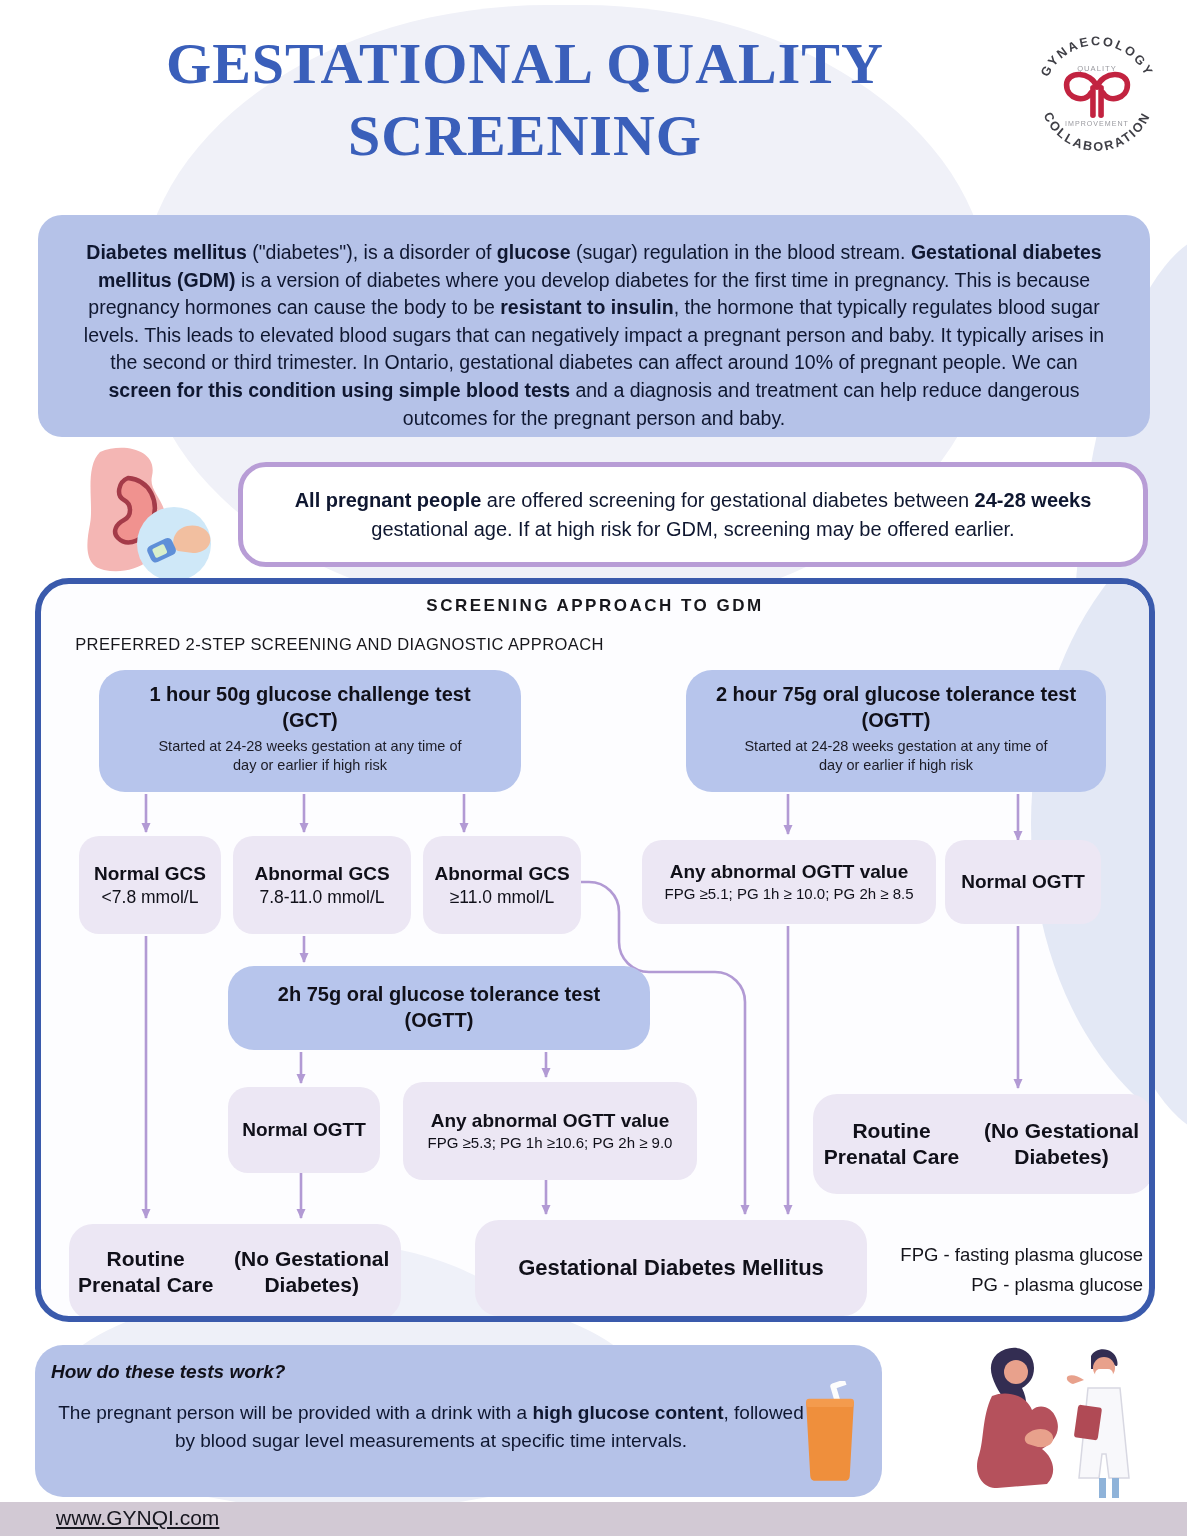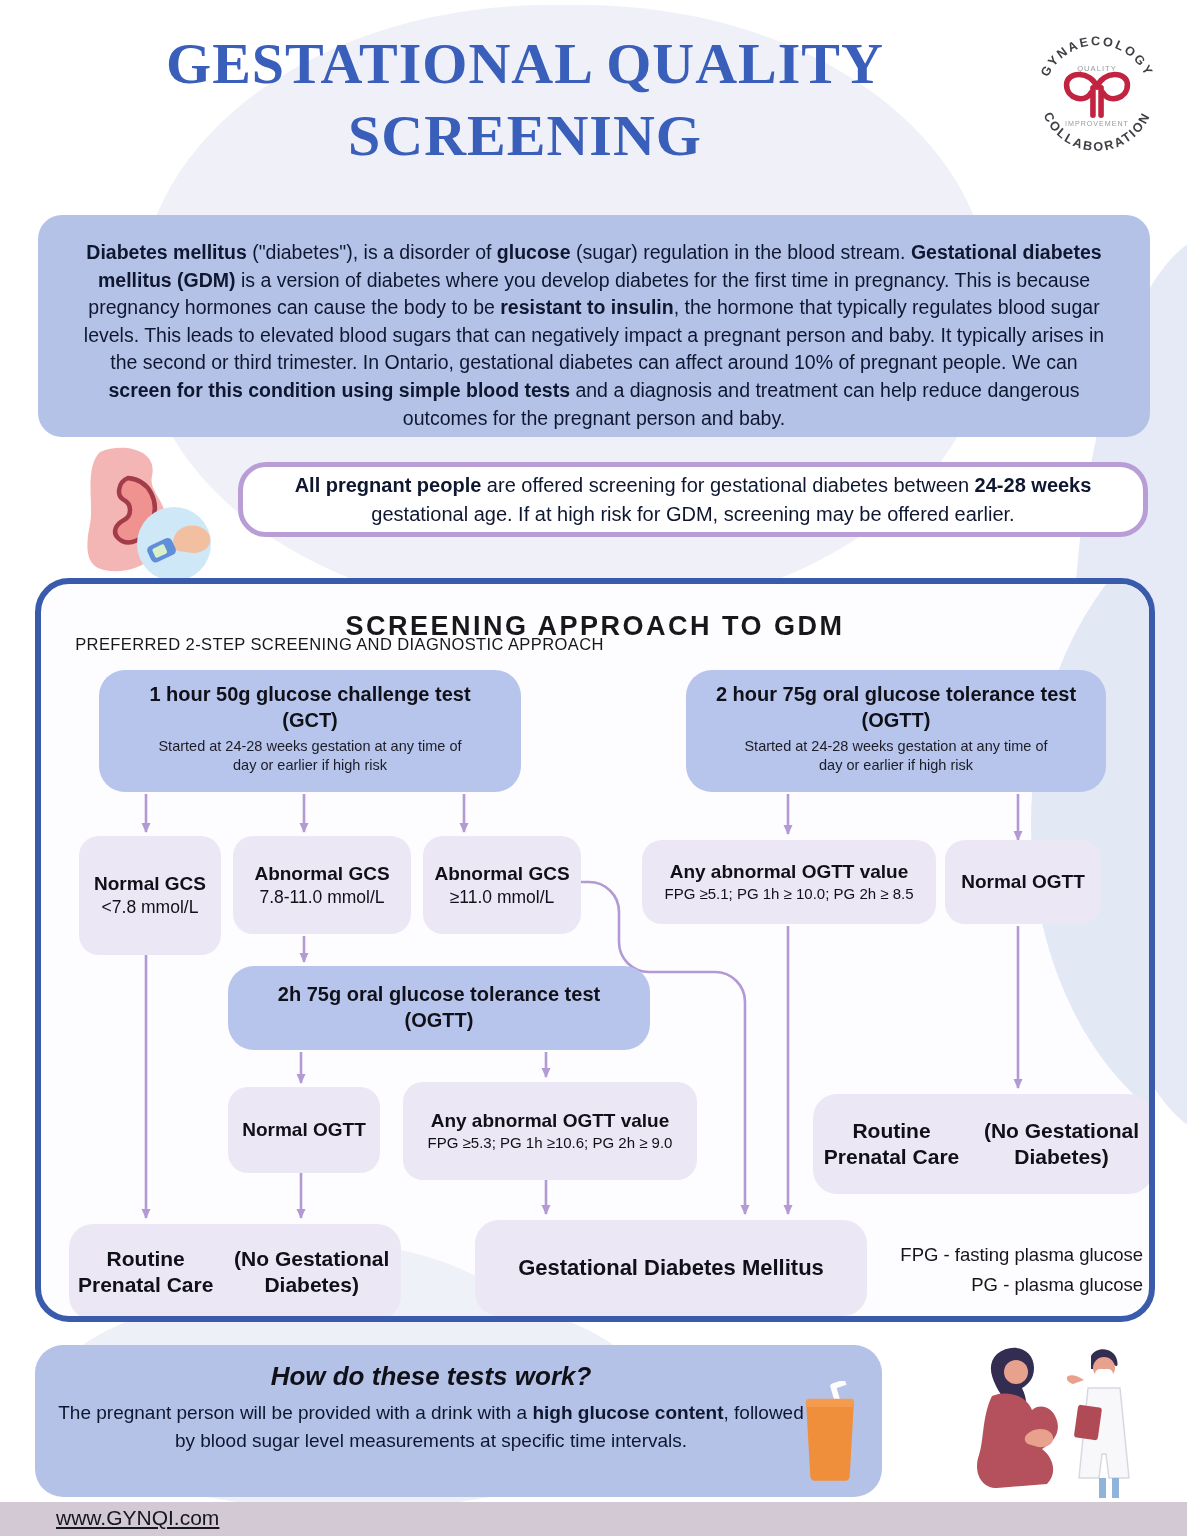--- a/index.html
+++ b/index.html
@@ -15,50 +15,50 @@
   .blob{position:absolute;z-index:0;}
   
   .title{left:40px;top:28px;width:970px;text-align:center;z-index:2;
          font-family:"Liberation Serif",serif;font-weight:700;color:var(--title-blue);
          font-size:58px;line-height:72px;letter-spacing:1px;}
   
   .intro{left:38px;top:215px;width:1112px;height:222px;background:var(--panel-blue);
          border-radius:24px;z-index:2;padding:24px 44px;text-align:center;
          font-size:19.5px;line-height:27.6px;color:#0f1730;}
   
-  .offer{left:238px;top:462px;width:910px;height:75px;background:#fff;
+  .offer{left:238px;top:462px;width:910px;height:105px;background:#fff;
          border:5px solid var(--offer-border);border-radius:28px;z-index:2;
          display:flex;align-items:center;justify-content:center;padding:6px 34px;
          text-align:center;font-size:20px;line-height:29px;color:#0f1730;}
   
   .flow{left:35px;top:578px;width:1120px;height:744px;background:#fdfdff;
         border:6px solid var(--border-blue);border-radius:34px;z-index:2;overflow:hidden;}
   .flow-title{left:0;top:12px;width:1108px;text-align:center;font-weight:700;
-              font-size:27px;letter-spacing:2.5px;color:#17171c;z-index:3;margin-top:15px;}
+              font-size:17px;letter-spacing:2.5px;color:#17171c;z-index:3;}
   .col-head{top:51px;font-weight:400;font-size:16.5px;letter-spacing:.4px;color:#17171c;
             text-align:center;z-index:3;}
   .bluebox{background:var(--flow-blue);border-radius:26px;text-align:center;z-index:3;
            padding-top:11px;color:#101019;}
   .bluebox .bt{font-weight:700;font-size:20px;line-height:26px;}
   .bluebox .note{font-size:14.5px;line-height:19px;margin-top:4px;color:#1c1c26;}
   .outcome{background:var(--outcome-purple);border-radius:20px;display:flex;
            flex-direction:column;align-items:center;justify-content:center;
            text-align:center;z-index:3;color:#101019;}
   .outcome .ot{font-weight:700;font-size:19px;line-height:24px;}
   .outcome .ov{font-size:17.5px;line-height:23px;}
   .outcome .ov2{font-size:15px;line-height:20px;}
   .result{background:var(--outcome-purple);border-radius:24px;display:flex;
           flex-direction:row;align-items:center;justify-content:center;text-align:center;
           font-weight:700;font-size:21px;line-height:26px;z-index:3;color:#101019;}
   .legend{font-size:18.5px;line-height:30px;text-align:right;color:#15151c;z-index:3;}
   
   .how{left:35px;top:1345px;width:847px;height:152px;background:var(--panel-blue);
        border-radius:28px;z-index:2;}
-  .how-title{left:16px;top:16px;width:760px;text-align:center;font-style:italic;
-             font-weight:700;font-size:26px;color:#101019;}
+  .how-title{left:16px;top:16px;width:760px;font-style:italic;
+             font-weight:700;font-size:19px;color:#101019;}
   .how-body{left:16px;top:54px;width:760px;text-align:center;font-size:19px;
             line-height:28px;color:#0f1730;}
   
   .footer{left:0;top:1502px;width:1187px;height:34px;background:var(--footer-bar);z-index:2;}
   .footer a{position:absolute;left:56px;top:4px;font-size:21px;color:#17171f;
             text-decoration:underline;}
   b{font-weight:700;}
 </style>
 </head>
 <body>
@@ -145,21 +145,21 @@
     <div class="bt">(GCT)</div>
     <div class="note" style="padding:0 56px;">Started at 24-28 weeks gestation at any time of day or earlier if high risk</div>
   </div>
 
   <div class="abs bluebox" style="left:645px;top:86px;width:420px;height:122px;">
     <div class="bt">2 hour 75g oral glucose tolerance test</div>
     <div class="bt">(OGTT)</div>
     <div class="note" style="padding:0 56px;">Started at 24-28 weeks gestation at any time of day or earlier if high risk</div>
   </div>
 
-  <div class="abs outcome" style="left:38px;top:252px;width:142px;height:119px;">
+  <div class="abs outcome" style="left:38px;top:252px;width:142px;height:98px;">
     <div class="ot">Normal GCS</div>
     <div class="ov">&lt;7.8 mmol/L</div>
   </div>
   <div class="abs outcome" style="left:192px;top:252px;width:178px;height:98px;">
     <div class="ot">Abnormal GCS</div>
     <div class="ov">7.8-11.0 mmol/L</div>
   </div>
   <div class="abs outcome" style="left:382px;top:252px;width:158px;height:98px;">
     <div class="ot">Abnormal GCS</div>
     <div class="ov">≥11.0 mmol/L</div>

